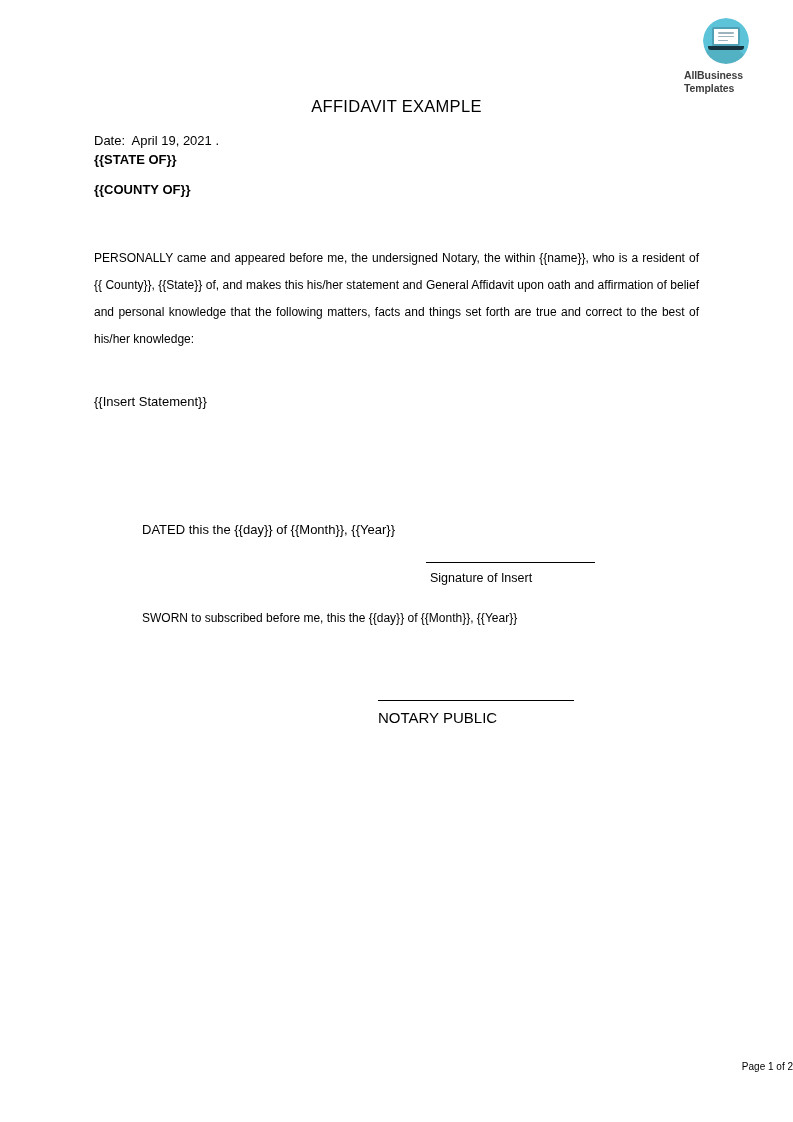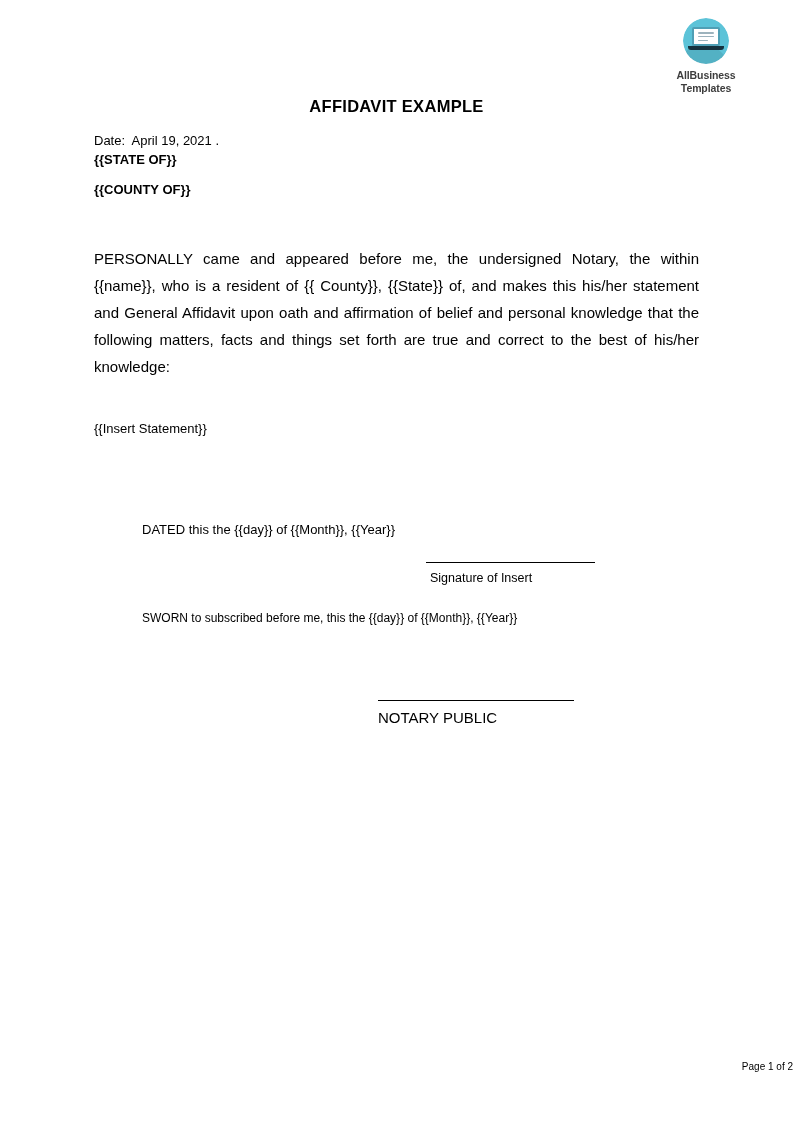--- a/index.html
+++ b/index.html
@@ -17,23 +17,22 @@
     width: 793px;
     height: 1122px;
     background: #ffffff;
     overflow: hidden;
   }
 
   
   .logo-block {
     position: absolute;
     top: 18px;
-    left: 664px;
+    left: 684px;
     width: 84px;
-    text-align: center;
   }
   .logo-mark {
     position: relative;
     width: 46px;
     height: 46px;
     margin: 0 auto;
     border-radius: 50%;
     overflow: hidden;
   }
   .logo-circle {
@@ -95,21 +94,21 @@
   }
 
   
   .doc-title {
     position: absolute;
     top: 97px;
     left: 0;
     width: 793px;
     text-align: center;
     font-size: 16.5px;
-    font-weight: bold;
+    font-weight: normal;
     letter-spacing: 0.3px;
   }
 
   .content {
     position: absolute;
     left: 94px;
     top: 132px;
     width: 605px;
   }
 
@@ -121,21 +120,21 @@
   }
   .line-bold {
     font-size: 13px;
     font-weight: bold;
     line-height: 18px;
     margin-bottom: 12px;
   }
 
   .para {
     margin-top: 46px;
-    font-size: 15px;
+    font-size: 12px;
     line-height: 27px;
     text-align: justify;
   }
 
   .statement {
     margin-top: 40px;
     font-size: 13px;
     line-height: 18px;
   }
 

